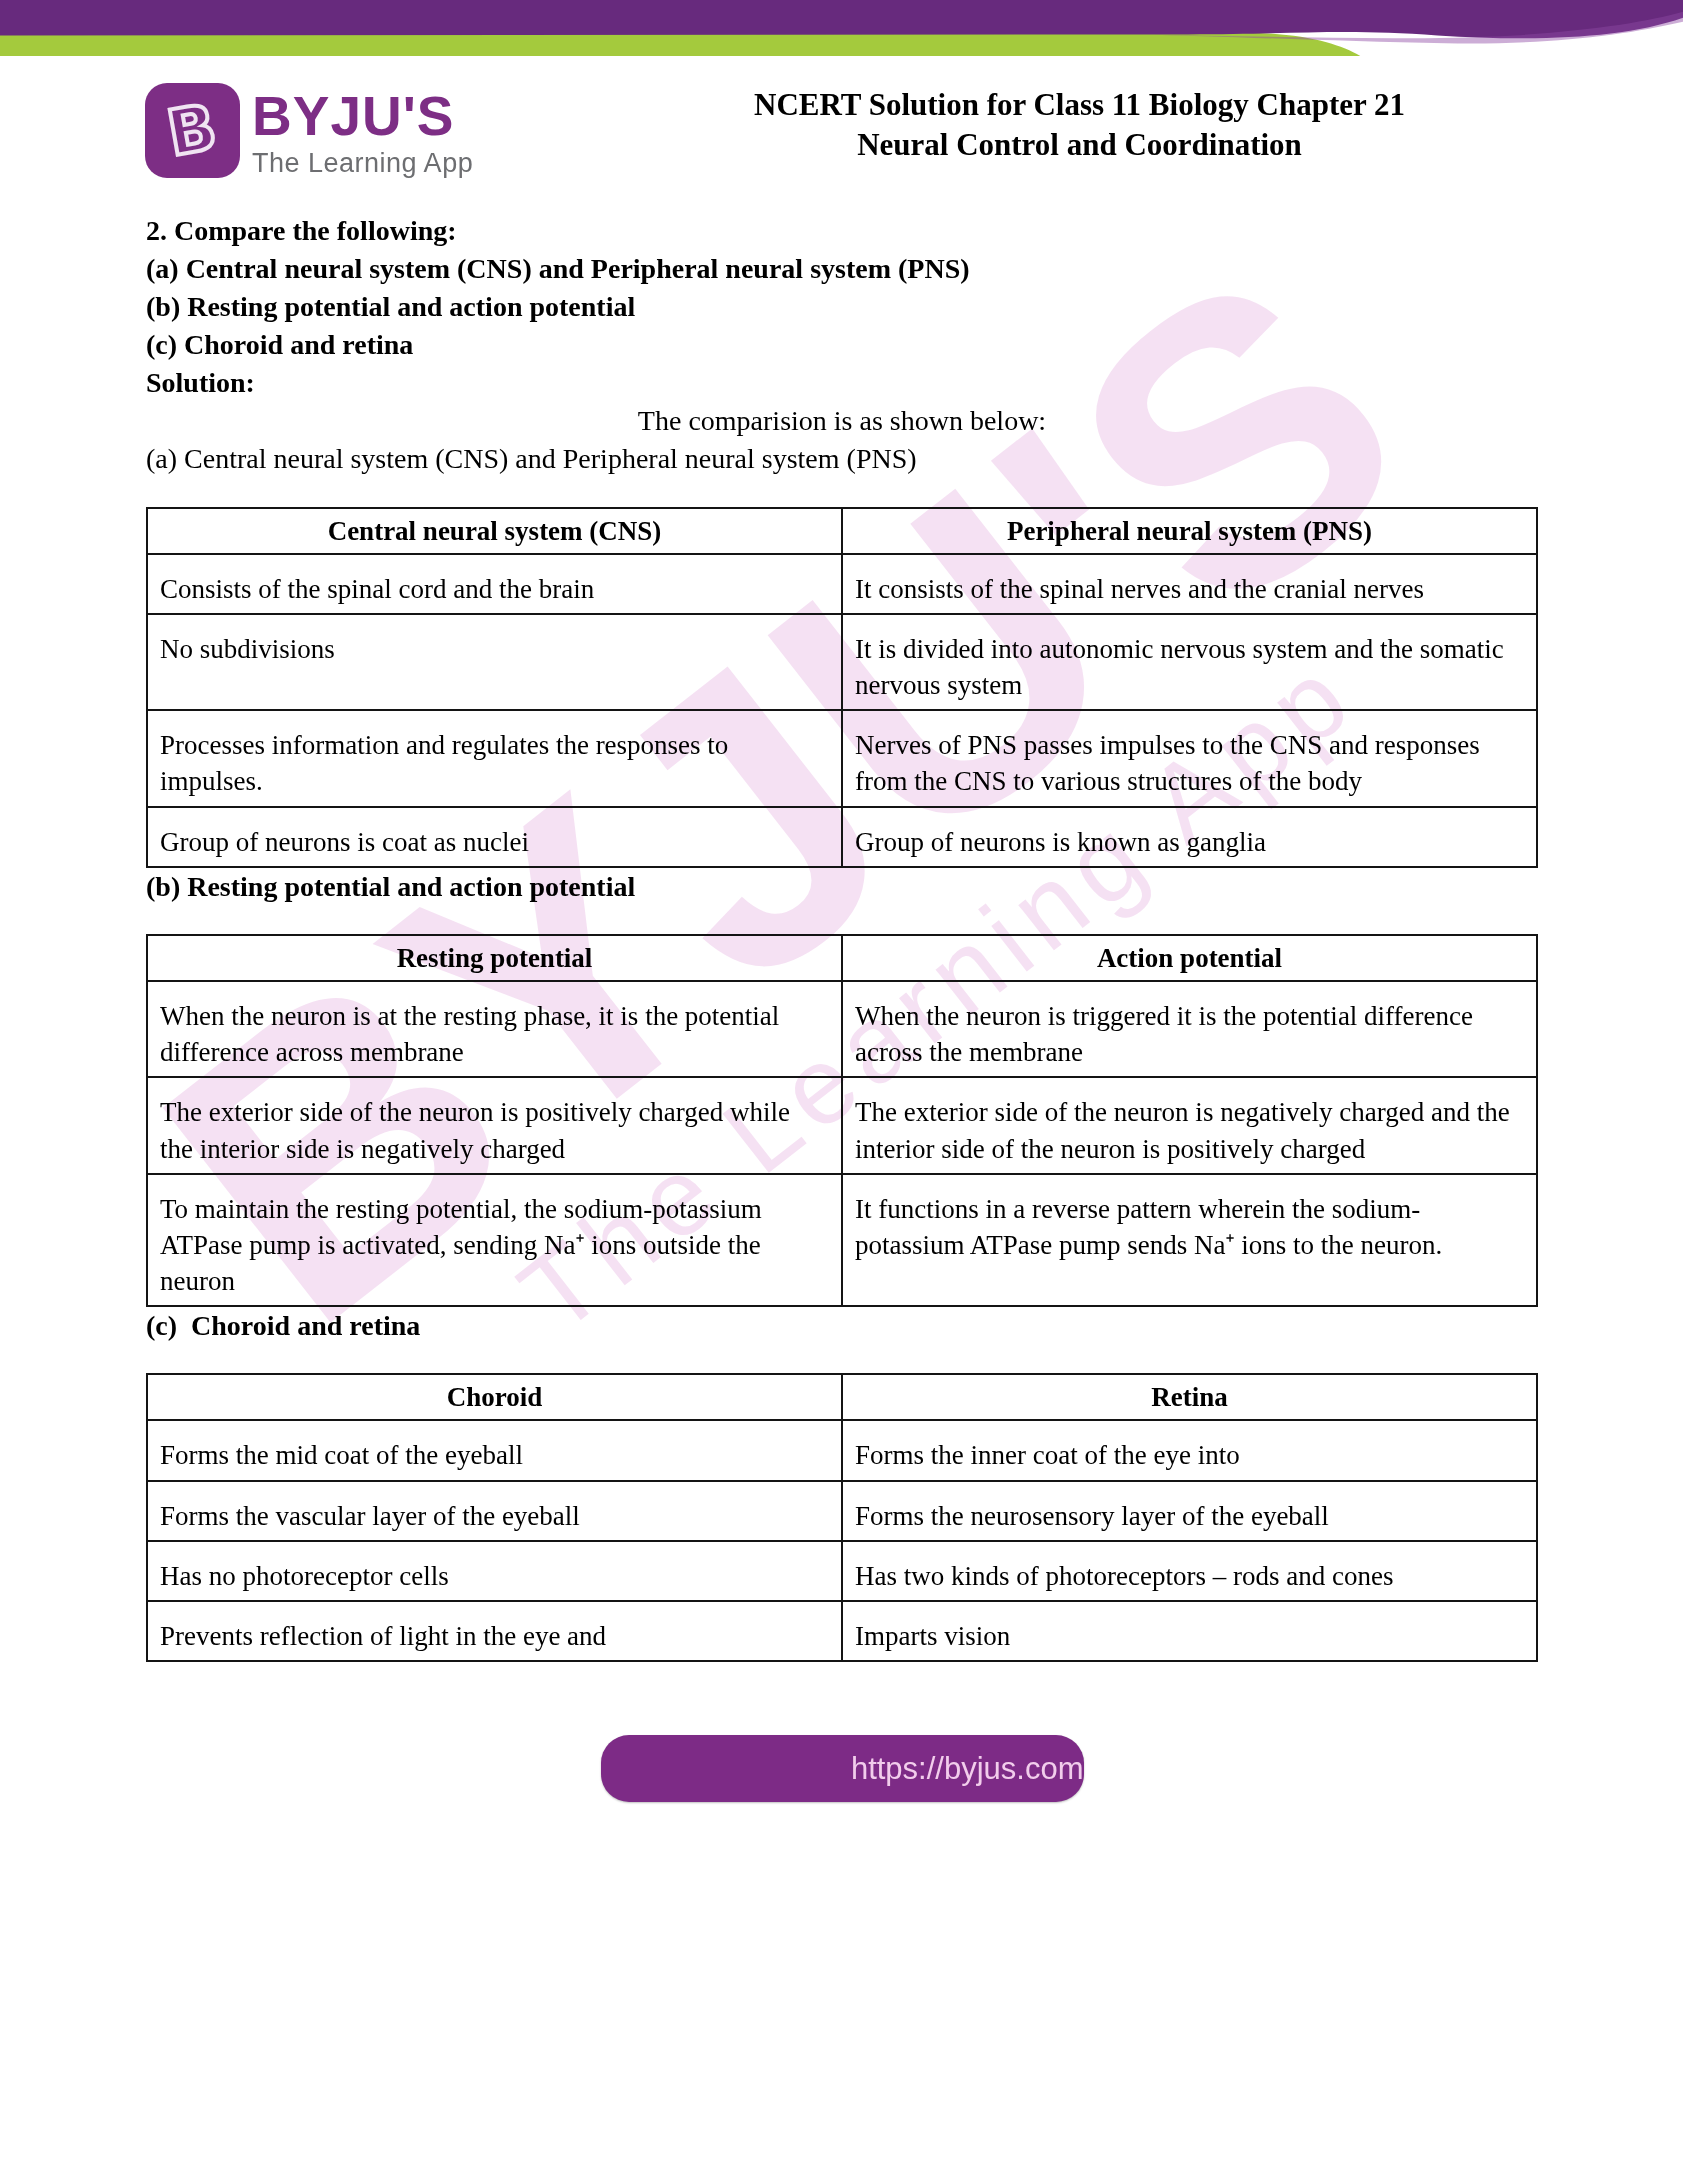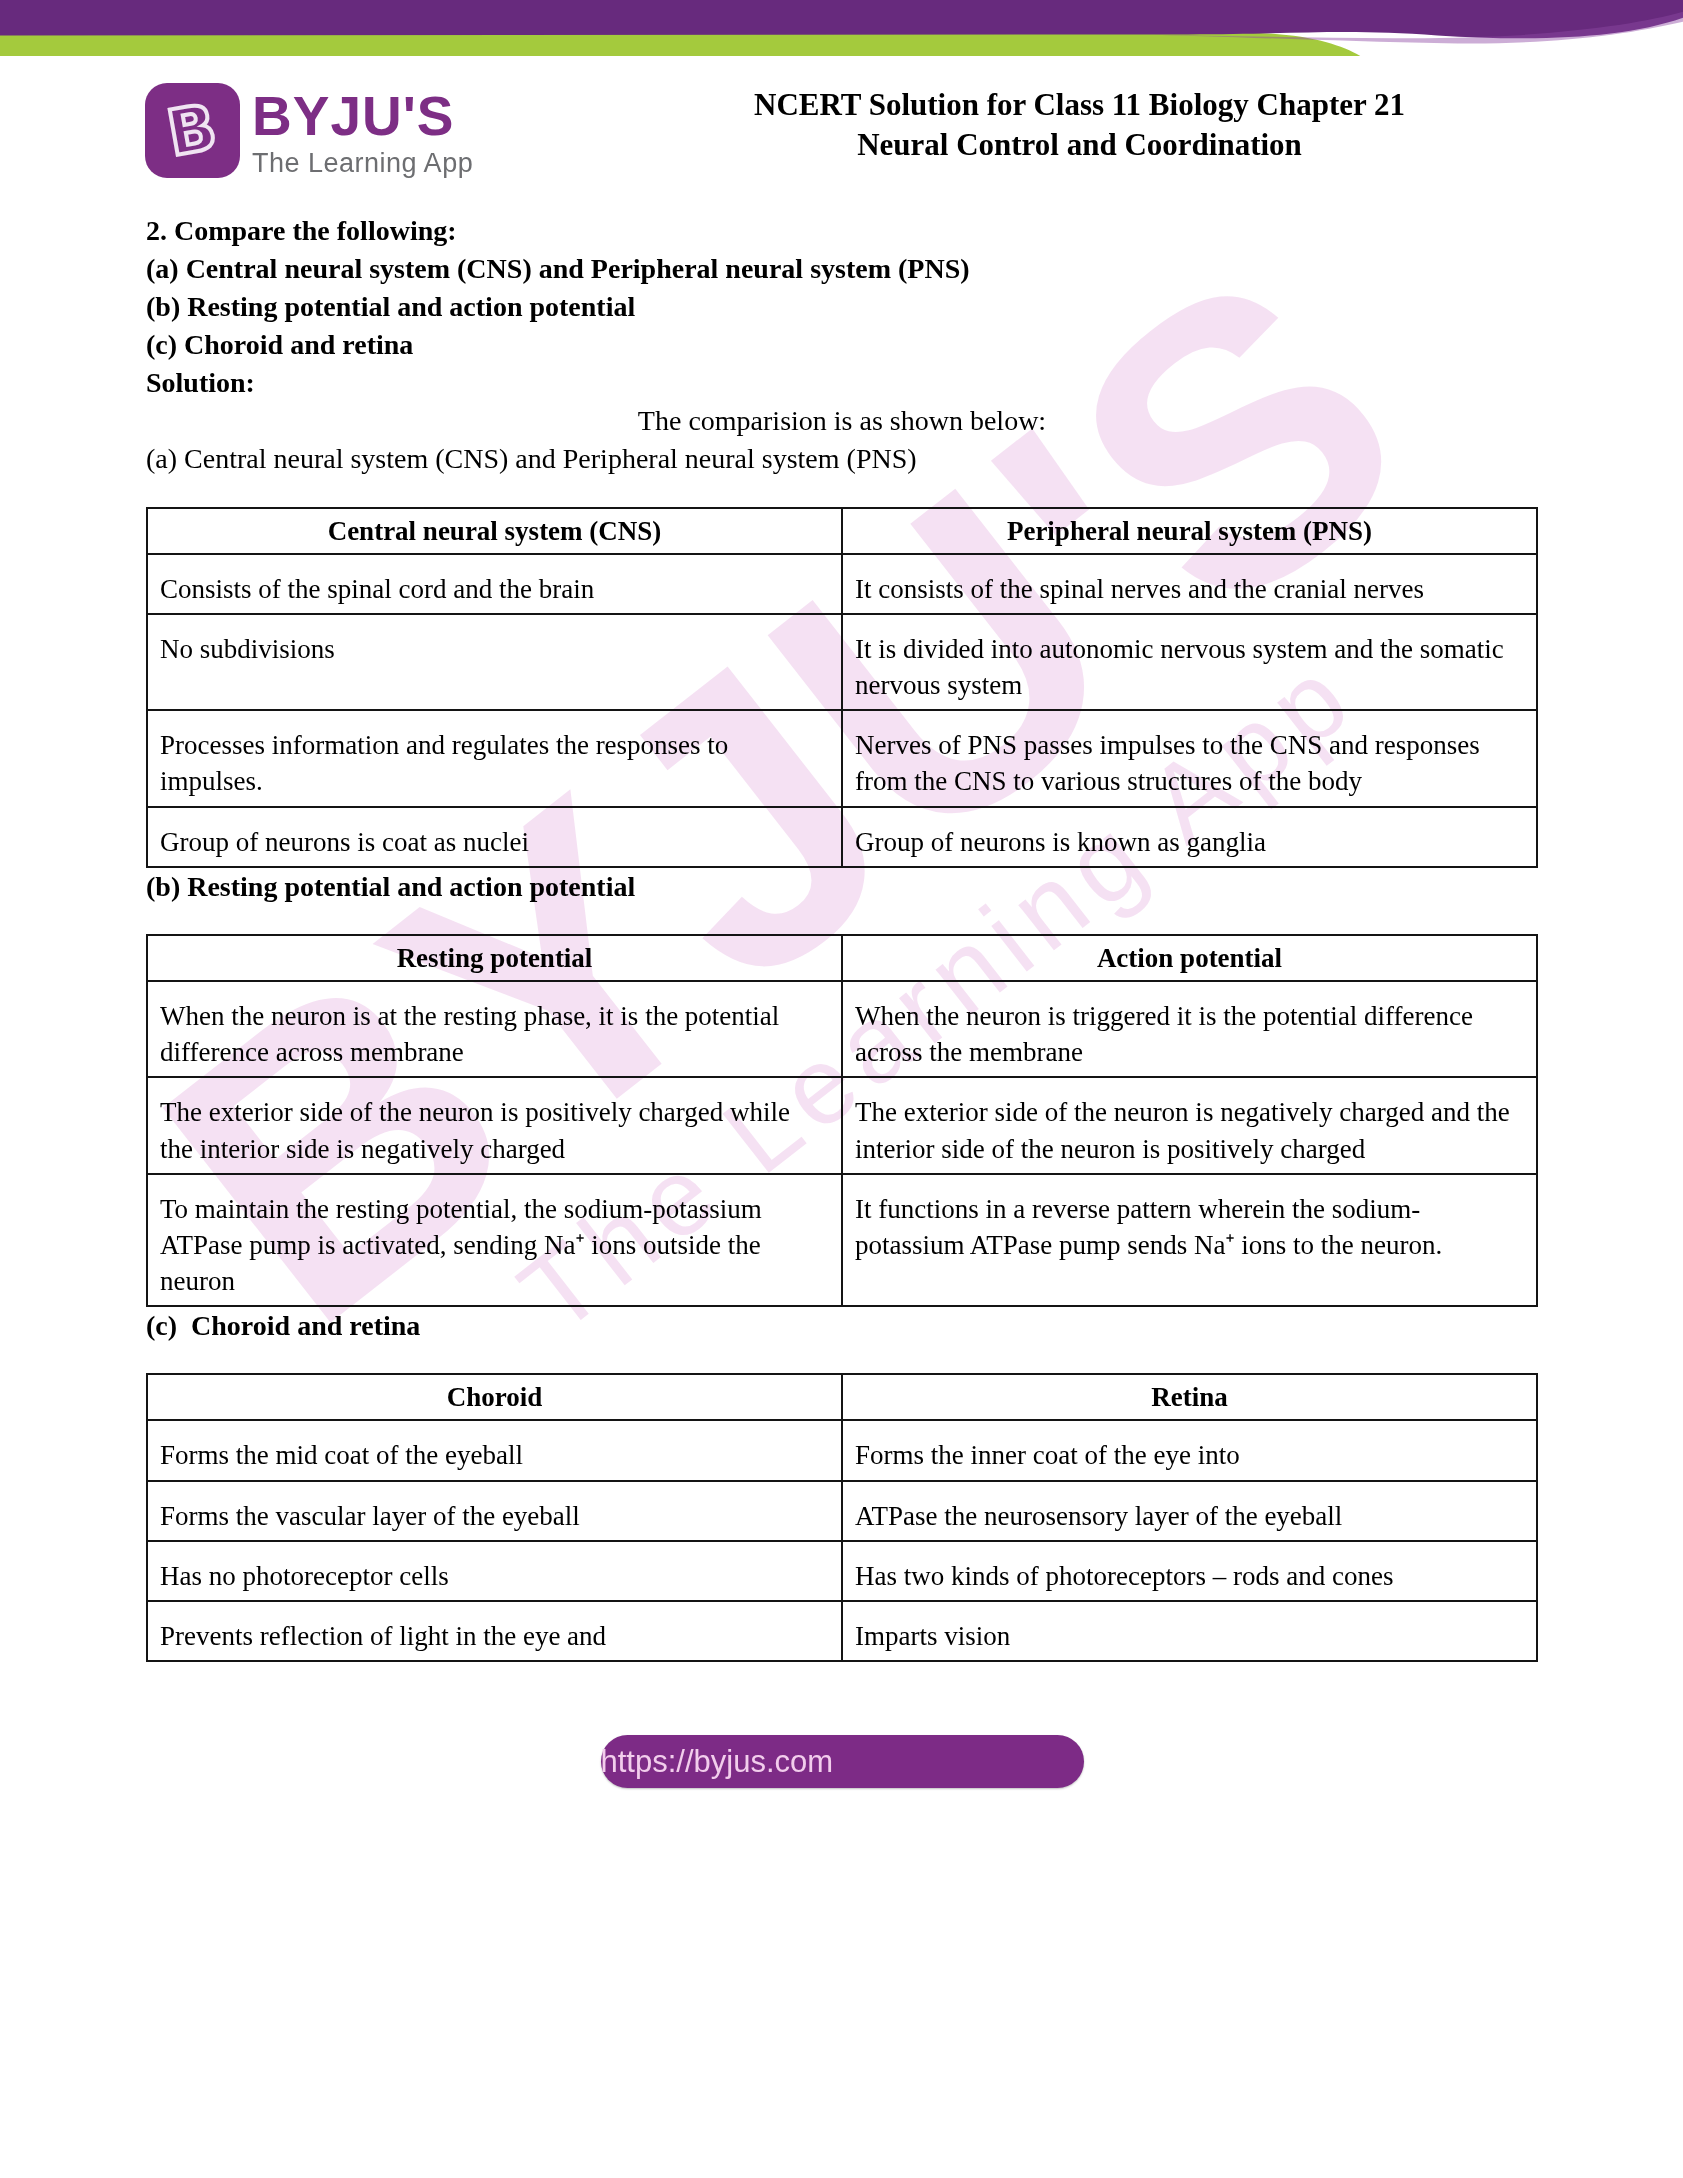--- a/index.html
+++ b/index.html
@@ -33,21 +33,21 @@
   .sec-b{margin-top:51px;}
   .sec-c{margin-top:93px;}
 
   table{border-collapse:collapse;width:1392px;table-layout:fixed;font-size:27px;line-height:1.34;background:transparent;}
   th,td{border:2.5px solid #141414;vertical-align:top;}
   th{font-weight:bold;text-align:center;padding:4px 26px;}
   td{font-weight:normal;text-align:left;padding:16px 12px 6px;}
 
   
   .footer{position:relative;z-index:2;margin-top:73px;display:flex;justify-content:center;}
-  .url-pill{width:483px;height:53px;background:var(--footer_purple,#7d2b86);border-radius:28px;display:flex;align-items:center;justify-content:flex-start;box-shadow:0 1px 2px rgba(0,0,0,.25);}
+  .url-pill{width:483px;height:67px;background:var(--footer_purple,#7d2b86);border-radius:28px;display:flex;align-items:center;justify-content:flex-end;box-shadow:0 1px 2px rgba(0,0,0,.25);}
   .url-pill span{font-family:"Liberation Sans",sans-serif;font-size:31px;color:#f2cdec;}
 
   
   .watermark{position:absolute;top:594px;left:-119px;width:1881px;text-align:center;transform:rotate(-38deg);z-index:1;pointer-events:none;color:rgba(231,181,226,0.40);}
   .wm-brand{font-family:"Liberation Sans",sans-serif;font-weight:bold;font-size:396px;line-height:.95;}
   .wm-tag{font-family:"Liberation Sans",sans-serif;font-size:109px;letter-spacing:10px;}
 </style>
 </head>
 <body>
 
@@ -147,21 +147,21 @@
           <th>Retina</th>
         </tr>
       </thead>
       <tbody>
         <tr>
           <td>Forms the mid coat of the eyeball</td>
           <td>Forms the inner coat of the eye into</td>
         </tr>
         <tr>
           <td>Forms the vascular layer of the eyeball</td>
-          <td>ATPase the neurosensory layer of the eyeball</td>
+          <td>Forms the neurosensory layer of the eyeball</td>
         </tr>
         <tr>
           <td>Has no photoreceptor cells</td>
           <td>Has two kinds of photoreceptors – rods and cones</td>
         </tr>
         <tr>
           <td>Prevents reflection of light in the eye and</td>
           <td>Imparts vision</td>
         </tr>
       </tbody>

